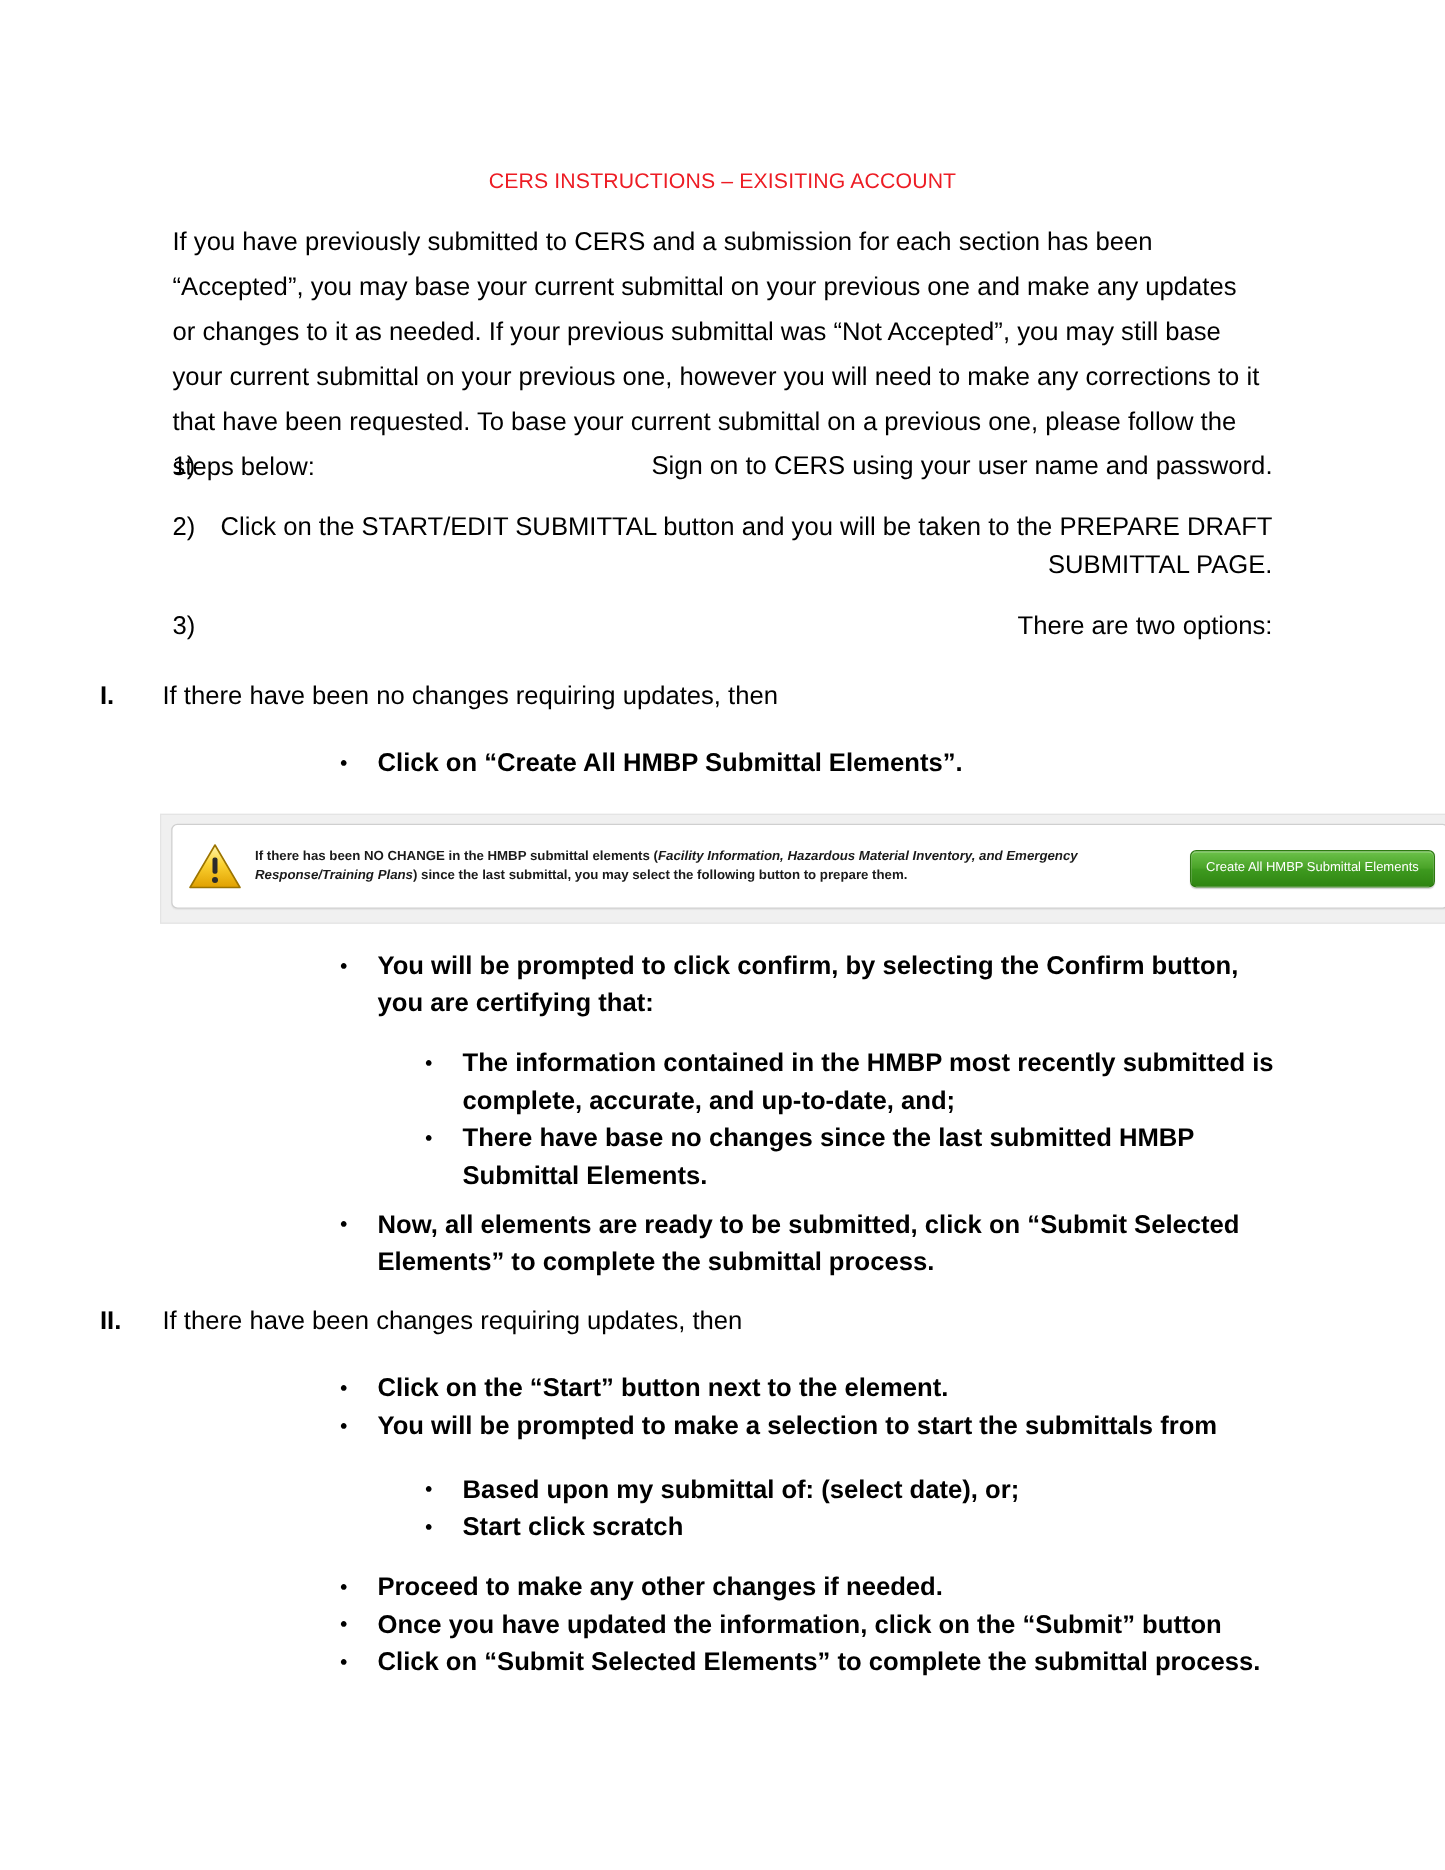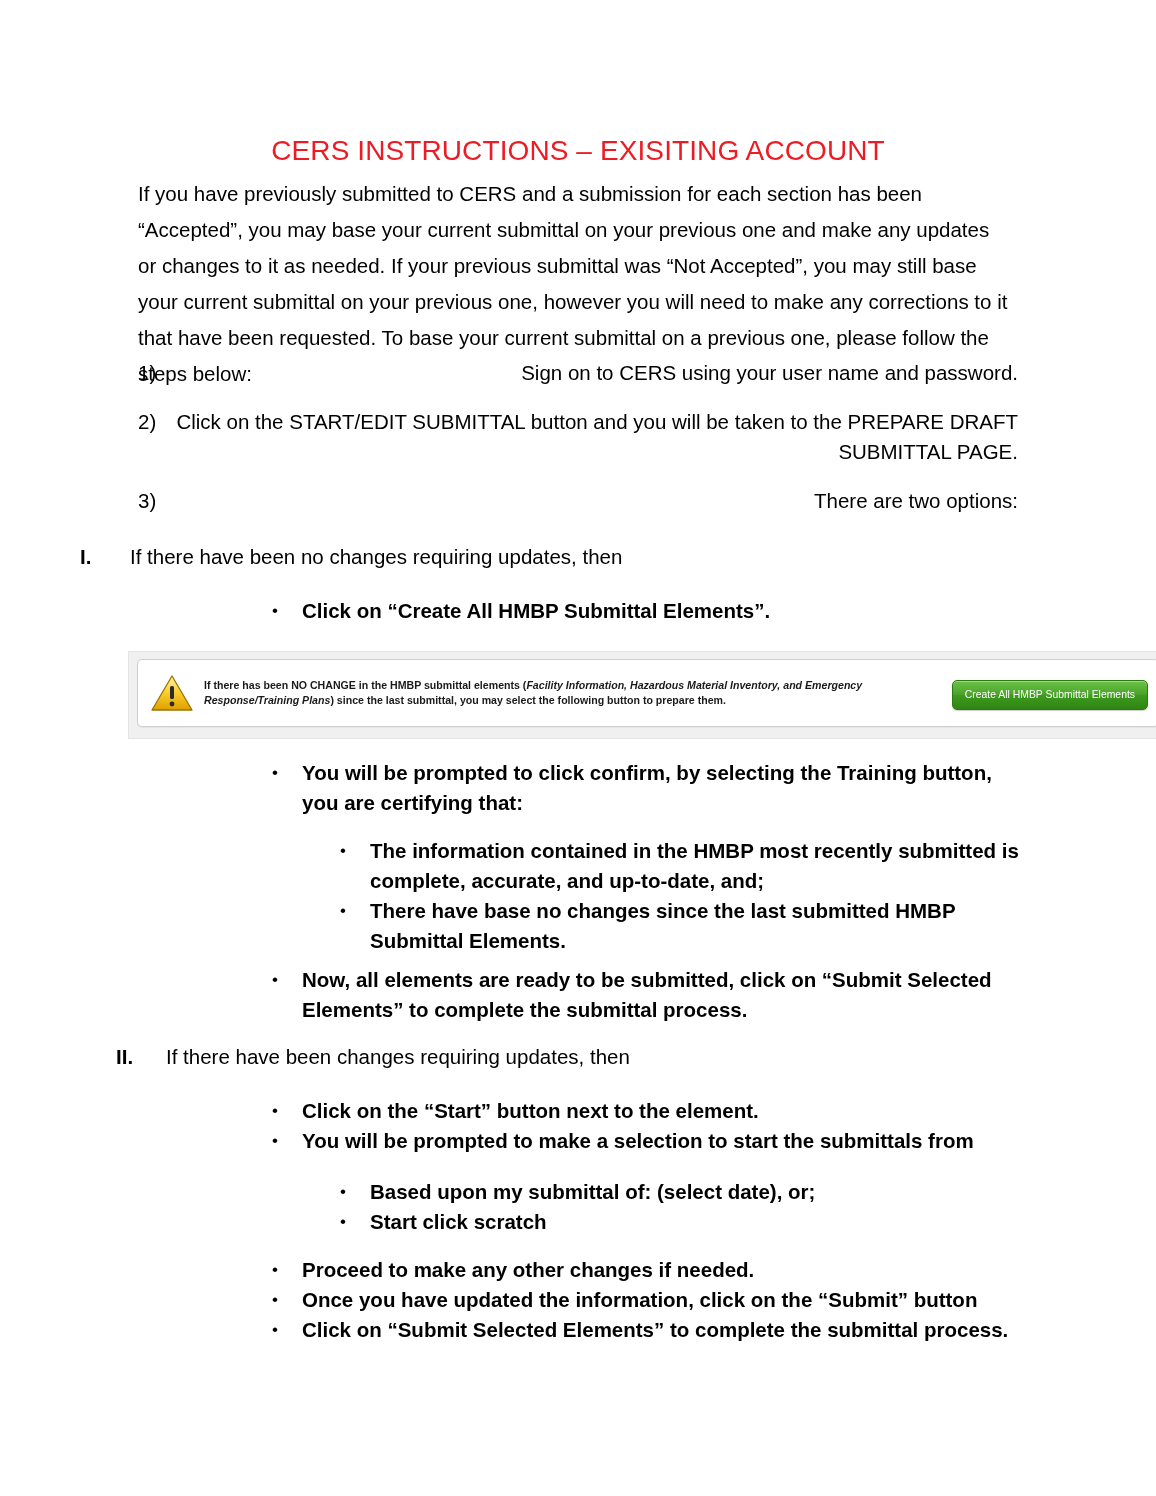--- a/index.html
+++ b/index.html
@@ -22,21 +22,21 @@
   }
 
   
   .doc-title {
     position: absolute;
     left: 0;
     top: 135px;
     width: 1156px;
     text-align: center;
     color: #ED1C24;
-    font-size: 28px;
+    font-size: 17px;
     letter-spacing: 0.1px;
     white-space: nowrap;
   }
 
   
   .intro {
     position: absolute;
     left: 138px;
     top: 176px;
     width: 872px;
@@ -78,21 +78,21 @@
     width: 960px;
   }
   .roman .rmarker {
     width: 50px;
     flex: 0 0 50px;
     font-weight: bold;
   }
   .roman .rbody { flex: 1 1 auto; }
 
   #roman-1 { top: 542px; }
-  #roman-2 { top: 1042px; margin-left: 36px; }
+  #roman-2 { top: 1042px; }
 
   
   .bullets { position: absolute; }
   .bullet {
     display: flex;
     font-size: 20.5px;
     line-height: 30px;
   }
   .bullet .dot {
     flex: 0 0 30px;
@@ -220,21 +220,21 @@
         <circle cx="22" cy="31" r="2.4" fill="#2b2b2b"></circle>
       </svg>
       <div class="shot-text"><span>If there has been NO CHANGE in the HMBP submittal elements (</span><em>Facility Information, Hazardous Material Inventory, and Emergency Response/Training Plans</em><span>) since the last submittal, you may select the following button to prepare them.</span></div>
       <div class="green-btn">Create All HMBP Submittal Elements</div>
     </div>
   </div>
 
   <div class="bullets lvl1" id="b-confirm">
     <div class="bullet">
       <span class="dot">•</span>
-      <span class="btext">You will be prompted to click confirm, by selecting the Training button, you are certifying that:</span>
+      <span class="btext">You will be prompted to click confirm, by selecting the Confirm button, you are certifying that:</span>
     </div>
   </div>
 
   <div class="bullets lvl2" id="b-certify">
     <div class="bullet">
       <span class="dot">•</span>
       <span class="btext">The information contained in the HMBP most recently submitted is complete, accurate, and up-to-date, and;</span>
     </div>
     <div class="bullet">
       <span class="dot">•</span>

